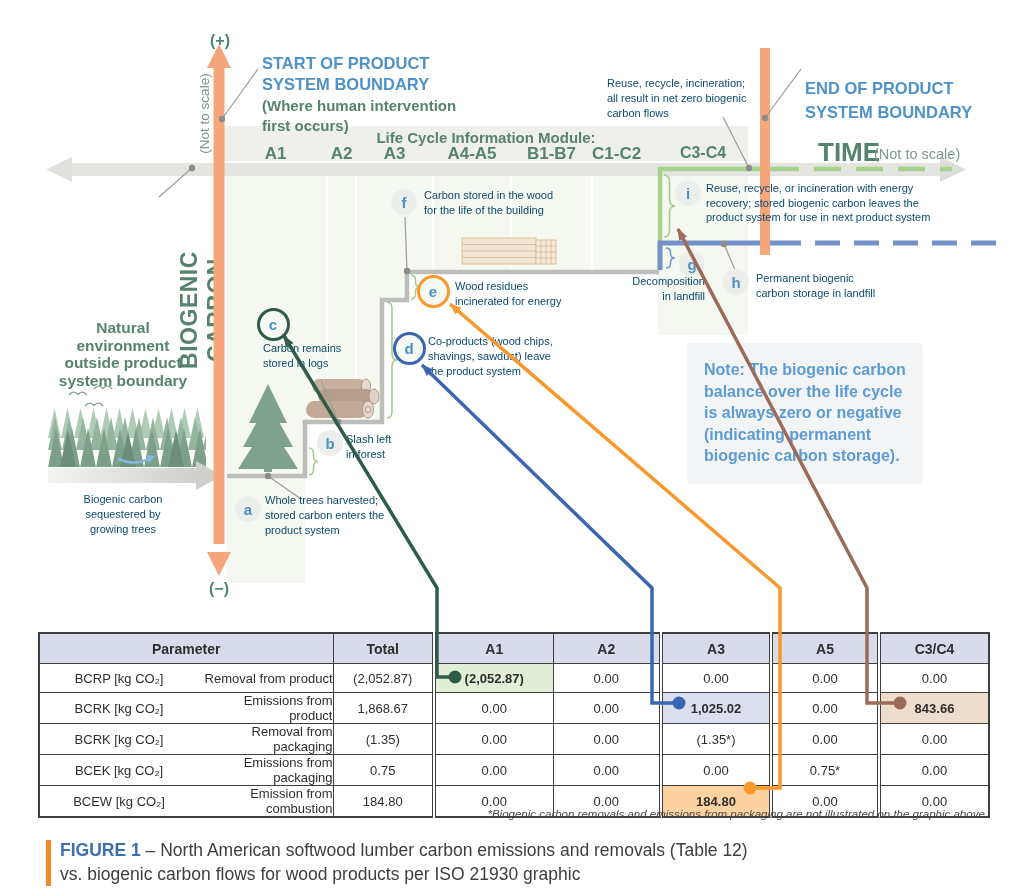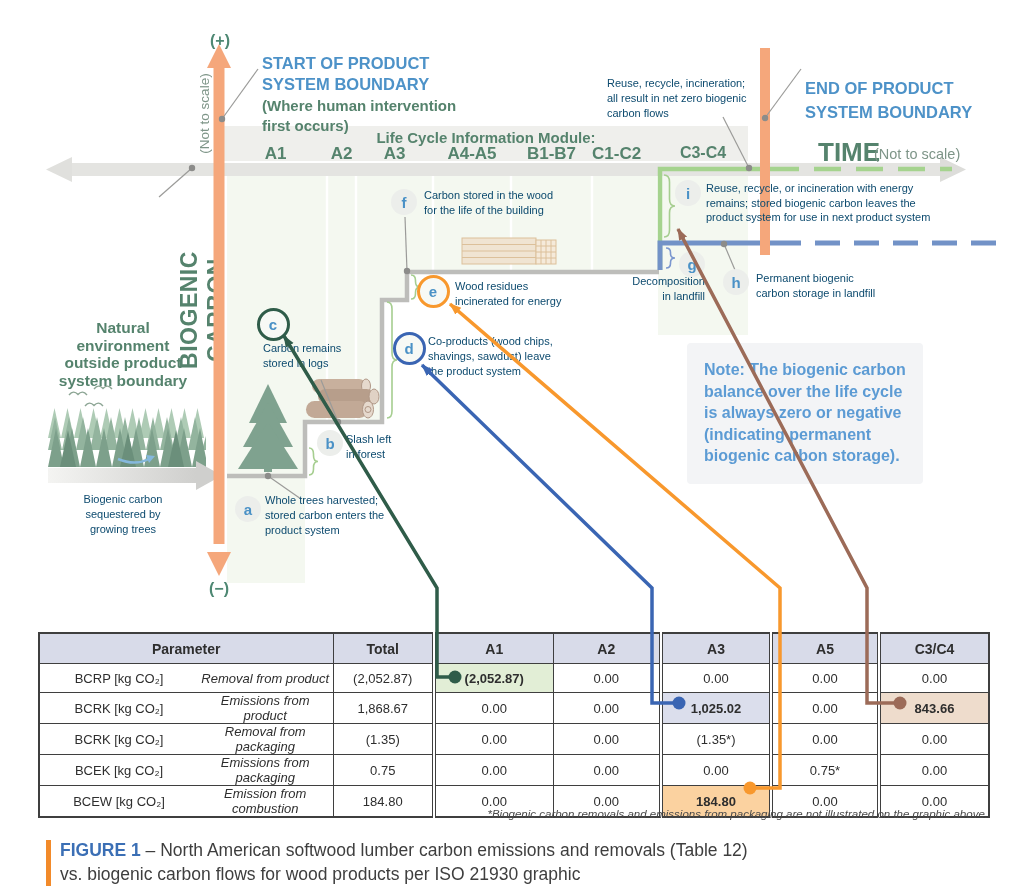--- a/index.html
+++ b/index.html
@@ -25,21 +25,21 @@
   
   .dtable{position:absolute;left:38px;top:632px;z-index:4;border-collapse:collapse;table-layout:fixed;
           font-size:13px;color:#2E2E2E;background:#fff;}
   .dtable td,.dtable th{border:1.5px solid #3F3F3F;text-align:center;padding:0;height:28.2px;
           overflow:hidden;}
   .dtable th{background:#D8DBE9;font-size:14px;font-weight:bold;height:29px;}
   .dtable .dbl{border-left:4px double #3F3F3F;}
   .dtable{border:2px solid #3F3F3F;padding-left:28px;}
   .pwrap{display:flex;align-items:center;width:100%;}
   .pcode{width:158px;text-align:center;flex:none;}
-  .pdesc{flex:1;text-align:center;font-style:italic;}
+  .pdesc{flex:1;text-align:right;}
   .hl-green{background:#E2EED6;font-weight:bold;}
   .hl-lav{background:#DBDEEC;font-weight:bold;}
   .hl-tan{background:#EEDCCC;font-weight:bold;}
   .hl-orange{background:#FBD2A0;font-weight:bold;}
   .footnote{position:absolute;left:400px;top:808px;width:588px;text-align:right;
             font-style:italic;font-size:11.5px;color:#4A4A4A;z-index:4;}
   .capbar{position:absolute;left:46px;top:840px;width:5px;height:46px;background:#F28A2A;z-index:4;}
   .caption{position:absolute;left:60px;top:839px;width:800px;font-size:17.5px;line-height:23.5px;
            color:#3E3E3E;z-index:4;}
   .figtag{color:#3B6FB5;font-weight:bold;}
@@ -234,21 +234,21 @@
 the product system</div>
   <div class="abs ann pre" style="left:455px;top:279px;z-index:3;">Wood residues
 incinerated for energy</div>
   <div class="abs ann pre" style="left:424px;top:188px;z-index:3;">Carbon stored in the wood
 for the life of the building</div>
   <div class="abs ann pre" style="left:595px;top:274px;width:110px;text-align:right;z-index:3;">Decomposition
 in landfill</div>
   <div class="abs ann pre" style="left:756px;top:271px;z-index:3;">Permanent biogenic
 carbon storage in landfill</div>
   <div class="abs ann pre" style="left:706px;top:181px;line-height:14.5px;z-index:3;">Reuse, recycle, or incineration with energy
-remains; stored biogenic carbon leaves the
+recovery; stored biogenic carbon leaves the
 product system for use in next product system</div>
 
   <div class="badge" style="left:235px;top:496px;">a</div>
   <div class="badge" style="left:317px;top:430px;">b</div>
   <div class="badge ring ring-c" style="left:256.5px;top:307.5px;">c</div>
   <div class="badge ring ring-d" style="left:392.5px;top:331.5px;">d</div>
   <div class="badge ring ring-e" style="left:416.5px;top:274.5px;">e</div>
   <div class="badge" style="left:391px;top:189px;">f</div>
   <div class="badge" style="left:679px;top:251px;">g</div>
   <div class="badge" style="left:723px;top:269px;">h</div>

